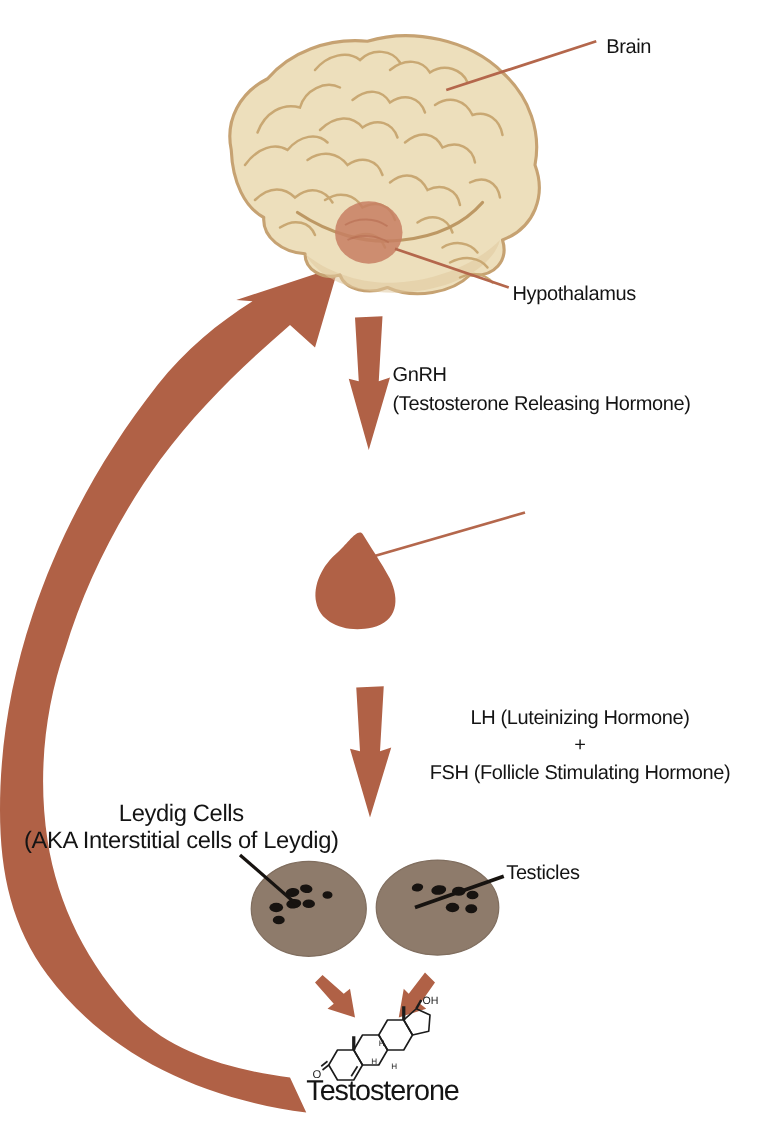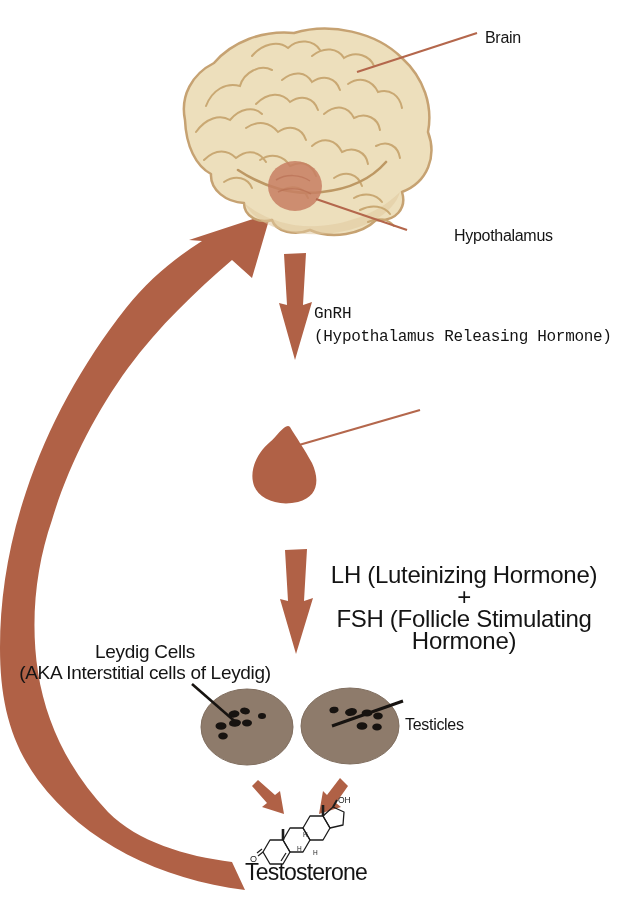--- a/index.html
+++ b/index.html
@@ -1,28 +1,28 @@
 <!DOCTYPE html>
 <html><head>
 <meta charset="utf-8">
 <style>
   html,body{margin:0;padding:0;background:#fff;}
   #stage{position:relative;width:624px;height:902px;background:#ffffff;overflow:hidden;
          font-family:"Liberation Sans", sans-serif;color:#141414;}
   #art{position:absolute;left:0;top:0;}
   .label{position:absolute;font-size:16px;letter-spacing:-0.3px;line-height:23px;
          white-space:nowrap;color:#141414;}
-  .label-block{position:absolute;font-size:24px;letter-spacing:-0.3px;text-align:center;color:#141414;}
-  #gnrh-label{left:314px;top:303px;line-height:23px;font-family:Liberation Mono, monospace;}
+  .label-block{position:absolute;font-size:16px;letter-spacing:-0.3px;text-align:center;color:#141414;}
+  #gnrh-label{left:314px;top:289px;line-height:23px;}
   #brain-label{left:485px;top:26px;}
-  #hypothalamus-label{left:410px;top:224px;margin-left:44px;}
+  #hypothalamus-label{left:410px;top:224px;}
   #pituitary-label{left:425px;top:397px;}
   #lhfsh-label{left:314px;top:564px;width:300px;line-height:22px;}
   #leydig-label{left:5px;top:641px;width:280px;font-size:19px;line-height:21px;}
-  #testicles-label{left:405px;top:687px;margin-top:26px;}
+  #testicles-label{left:405px;top:687px;}
   #testosterone-label{left:245px;top:861px;font-size:23px;letter-spacing:-0.8px;}
 </style>
 </head>
 <body>
 
 <div id="stage">
 
   <svg id="art" width="624" height="902" viewBox="0 0 624 902">
 
     <path fill="#b06146" d="M 245,890
@@ -141,21 +141,21 @@
       <text x="313" y="855" font-size="6.5" stroke="none" fill="#1c1c1c" font-family="Liberation Sans, sans-serif">H</text>
     </g>
   </svg>
 
   <div class="label" id="brain-label">Brain</div>
 
   <div class="label" id="hypothalamus-label">Hypothalamus</div>
 
   <div class="label" id="gnrh-label">
     <div>GnRH</div>
-    <div>(Hypothalamus Releasing Hormone)</div>
+    <div>(Testosterone Releasing Hormone)</div>
   </div>
 
 
   <div class="label-block" id="lhfsh-label">
     <div>LH (Luteinizing Hormone)</div>
     <div>+</div>
     <div>FSH (Follicle Stimulating Hormone)</div>
   </div>
 
   <div class="label-block" id="leydig-label">

